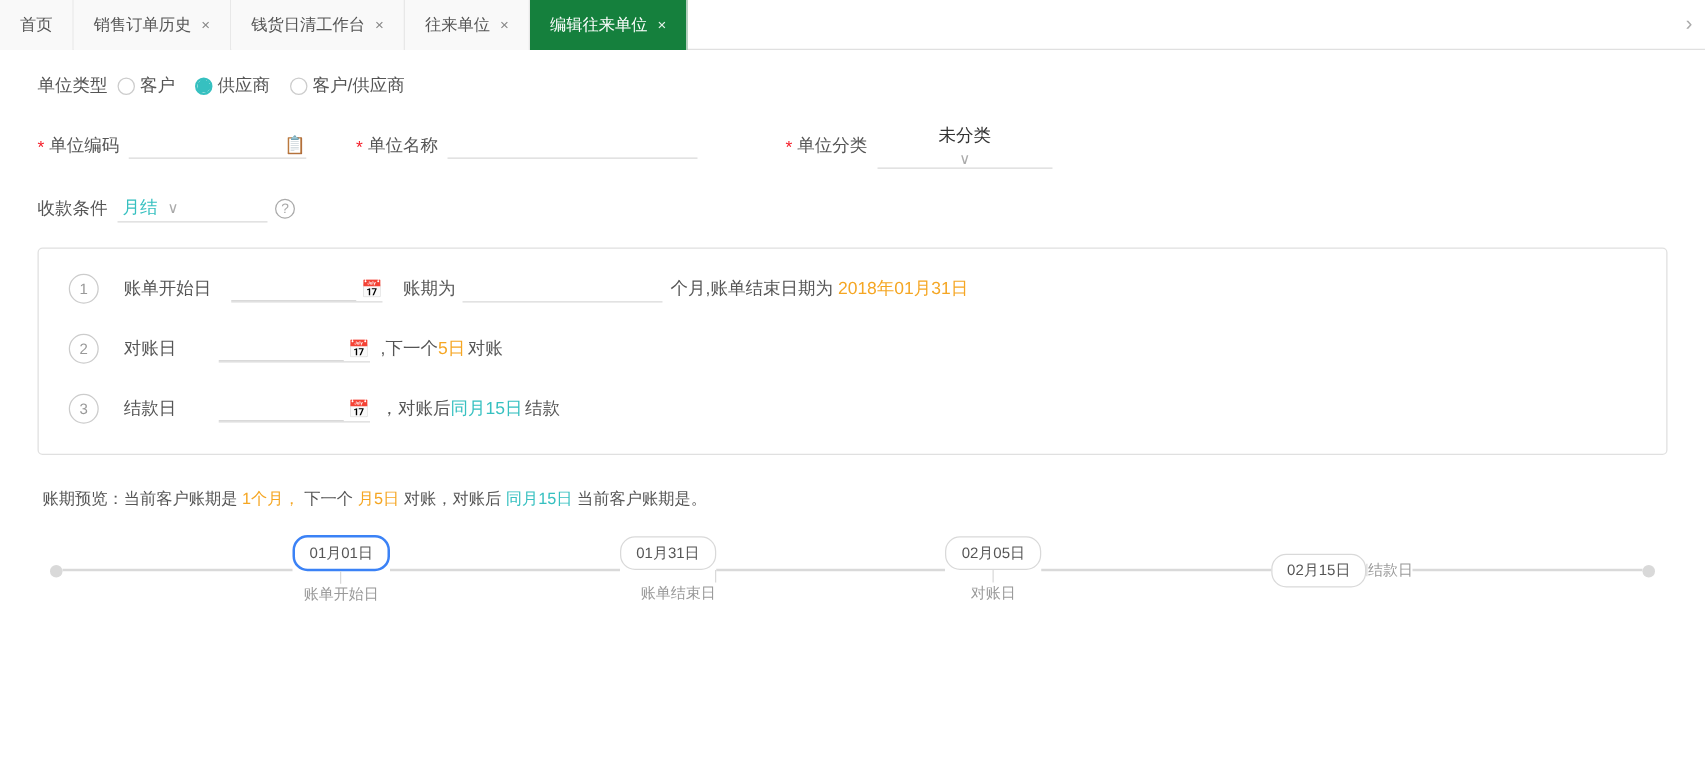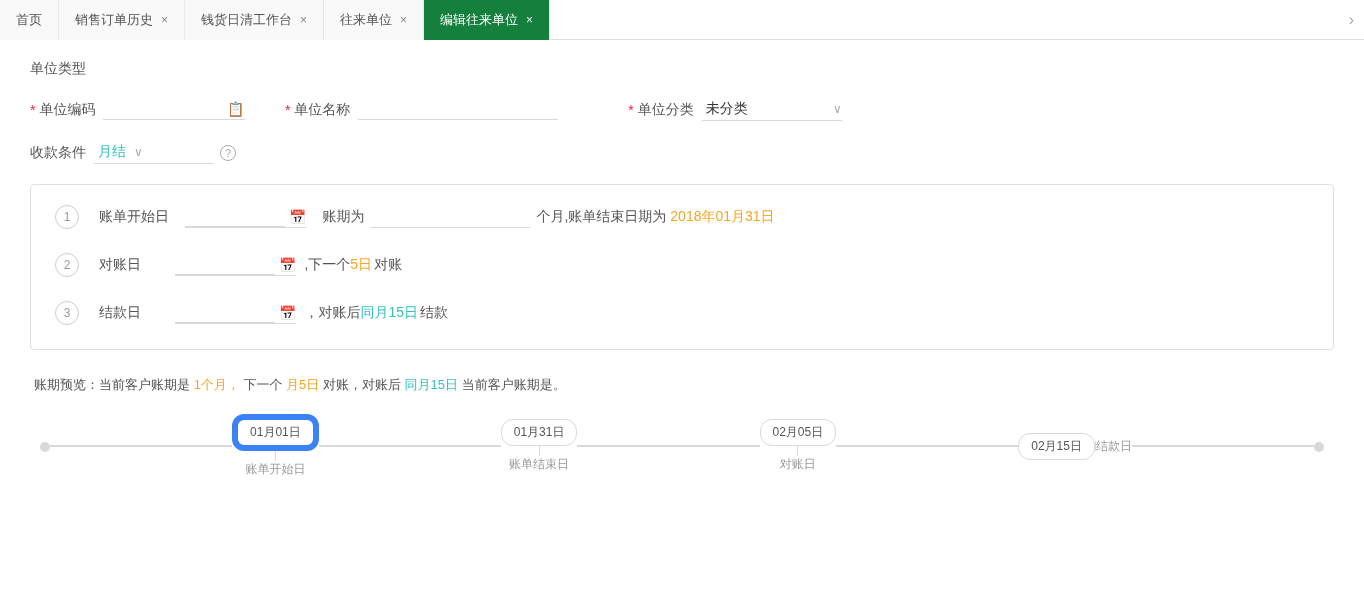--- a/index.html
+++ b/index.html
@@ -142,20 +142,21 @@
       margin-left: 4px;
       font-size: 12px;
     }
 
     .dropdown-field {
       display: flex;
       align-items: center;
       border-bottom: 1px solid #d9d9d9;
       cursor: pointer;
       min-width: 160px;
+      flex-direction: column;
     }
     .dropdown-value {
       color: #333;
       padding: 2px 4px;
       flex: 1;
     }
     .dropdown-arrow {
       color: #aaa;
       font-size: 12px;
     }
@@ -267,20 +268,34 @@
     <span class="close-btn">×</span>
   </div>
   <div class="tab-more">›</div>
 </div>
 
 <div class="content">
 
   <div class="form-row">
     <div class="form-field">
       <span class="form-label">单位类型</span>
+      <div class="radio-group">
+        <label class="radio-item">
+          <span class="radio-circle"></span>
+          <span>客户</span>
+        </label>
+        <label class="radio-item">
+          <span class="radio-circle checked"></span>
+          <span>供应商</span>
+        </label>
+        <label class="radio-item">
+          <span class="radio-circle"></span>
+          <span>客户/供应商</span>
+        </label>
+      </div>
     </div>
   </div>
 
   <div class="form-row">
     <div class="form-field">
       <span class="required-star">*</span>
       <span class="form-label">单位编码</span>
       <div class="input-with-icon">
         <input type="text" style="width: 120px;">
         <span class="calendar-icon">📋</span>
@@ -369,28 +384,28 @@
       <span>当前客户账期是。</span>
     </div>
 
     <div style="display:flex; align-items:center; padding: 0 10px 20px 10px;">
 
       <div style="width:10px; height:10px; border-radius:50%; background:#d9d9d9; flex-shrink:0; margin-top:2px;"></div>
 
       <div style="flex:1; height:2px; background:#d9d9d9;"></div>
 
       <div style="display:flex; flex-direction:column; align-items:center;">
-        <div style="border:6px solid #3b82f6; border-radius:12px; padding:4px 12px; font-size:12px; color:#555; background:#fff; white-space:nowrap;">01月01日</div>
+        <div style="border:2px solid #3b82f6; border-radius:12px; padding:4px 12px; font-size:12px; color:#555; background:#fff; white-space:nowrap;">01月01日</div>
         <div style="width:1px; height:10px; background:#d9d9d9;"></div>
         <div style="font-size:12px; color:#999; white-space:nowrap;">账单开始日</div>
       </div>
 
       <div style="flex:1; height:2px; background:#d9d9d9;"></div>
 
-      <div style="display:flex; flex-direction:column; align-items:center;">
+      <div style="display:flex; flex-direction:column; align-items:flex-end;">
         <div style="border:1px solid #d9d9d9; border-radius:12px; padding:4px 12px; font-size:12px; color:#555; background:#fff; white-space:nowrap;">01月31日</div>
         <div style="width:1px; height:10px; background:#d9d9d9;"></div>
         <div style="font-size:12px; color:#999; white-space:nowrap;">账单结束日</div>
       </div>
 
       <div style="flex:1; height:2px; background:#d9d9d9;"></div>
 
       <div style="display:flex; flex-direction:column; align-items:center;">
         <div style="border:1px solid #d9d9d9; border-radius:12px; padding:4px 12px; font-size:12px; color:#555; background:#fff; white-space:nowrap;">02月05日</div>
         <div style="width:1px; height:10px; background:#d9d9d9;"></div>

